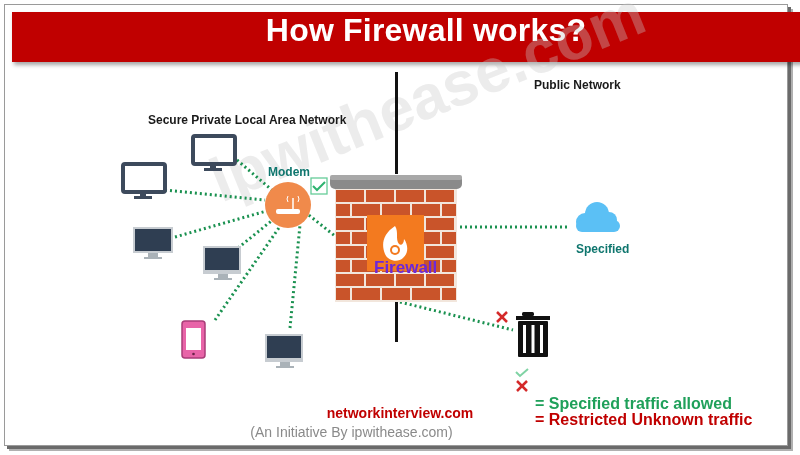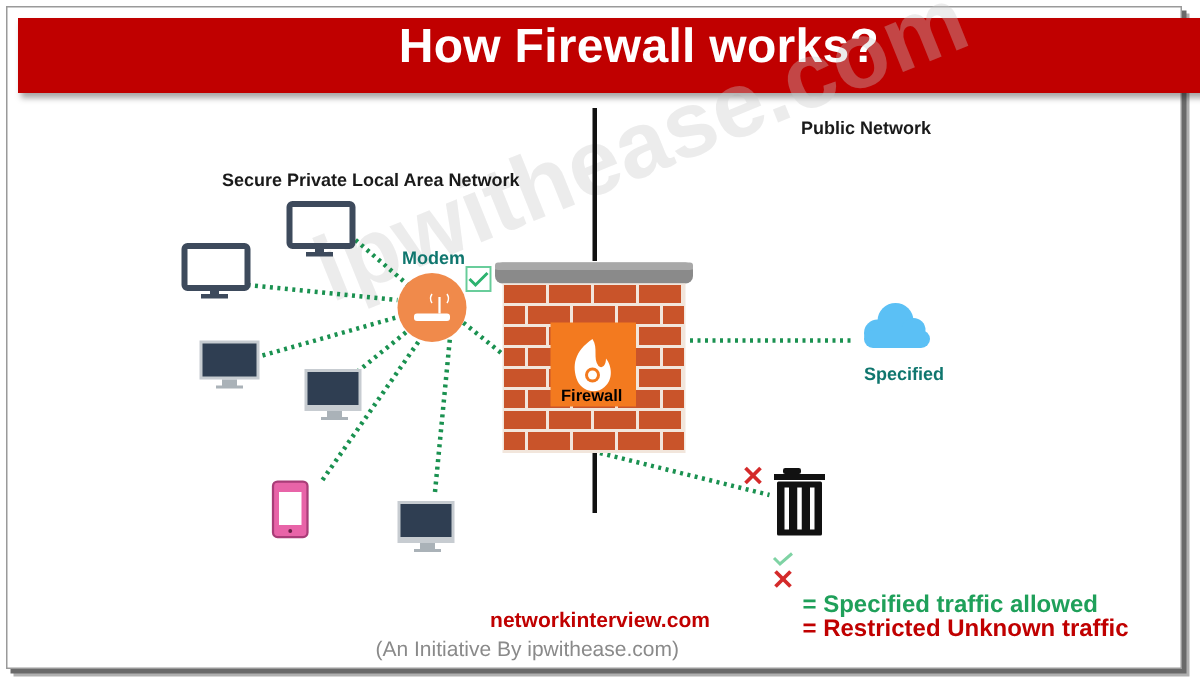--- a/index.html
+++ b/index.html
@@ -167,20 +167,20 @@
   <g>
     <path d="M516 372 l4 4 l8 -7" stroke="#7fd3a4" stroke-width="2" fill="none"></path>
   </g>
   <g stroke="#d42a2a" stroke-width="2.5">
     <line x1="517" y1="381" x2="527" y2="391"></line>
     <line x1="527" y1="381" x2="517" y2="391"></line>
   </g>
 </svg>
 
 <div class="lbl" style="left:268px;top:165px;">Modem</div>
-<div class="lbl" style="left:374px;top:258px;font-size:11px;color:#000000;">Firewall</div>
+<div class="lbl" style="left:374px;top:258px;font-size:17px;color:#6d28d9;">Firewall</div>
 <div class="lbl" style="left:576px;top:242px;">Specified</div>
 
 <div class="legend" style="left:535px;top:364px;color:#1fa05a;">= Specified traffic allowed</div>
 <div class="legend" style="left:535px;top:380px;color:#c00000;">= Restricted Unknown traffic</div>
 
 <div class="footer-main">networkinterview.com</div>
 <div class="footer-sub">(An Initiative By ipwithease.com)</div>
 
 </body></html>

